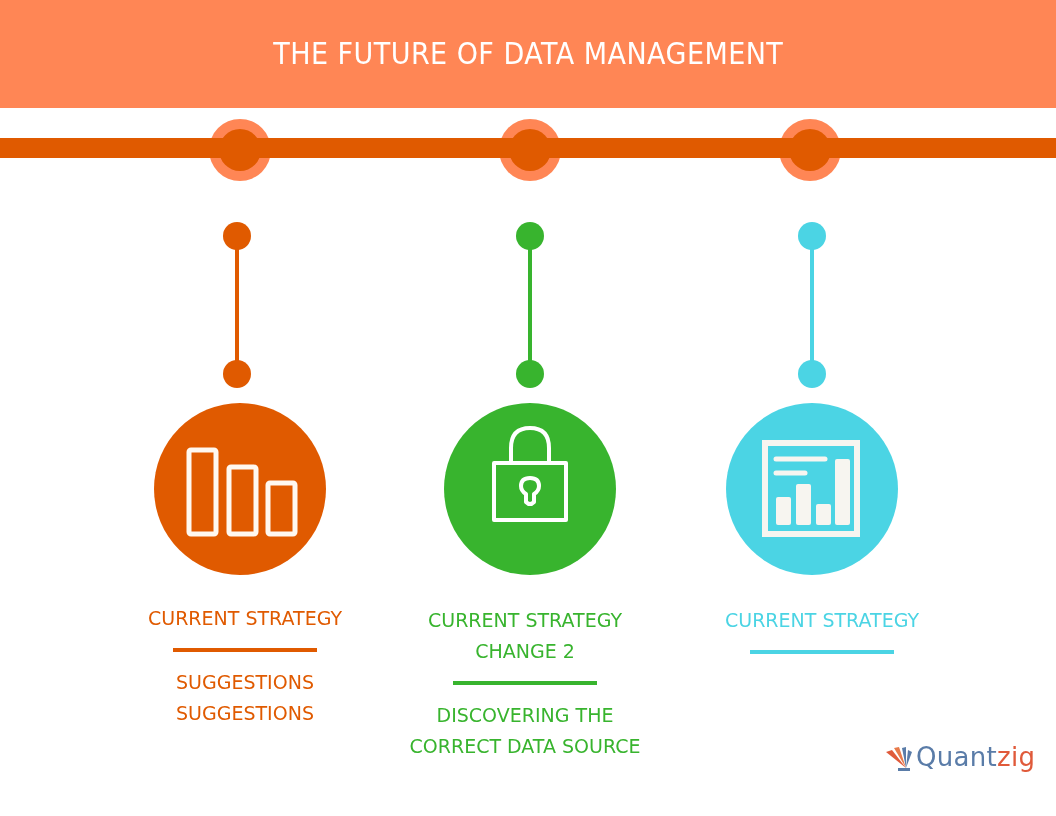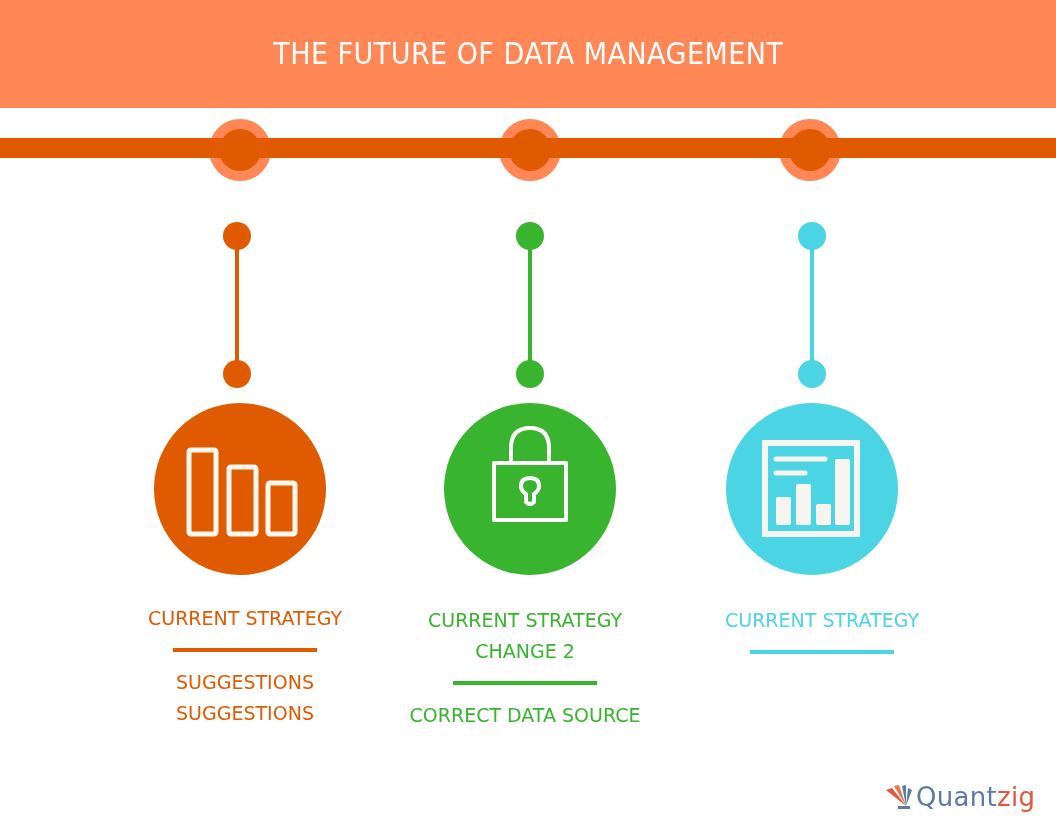--- a/index.html
+++ b/index.html
@@ -12,21 +12,21 @@
   .node-line-cover { position: absolute; height: 20px; background: #e05a00; top: 138px; }
   .connector { position: absolute; width: 30px; height: 166px; }
   .connector .dot { position: absolute; left: 1px; width: 28px; height: 28px; border-radius: 50%; }
   .connector .stem { position: absolute; left: 13px; top: 14px; width: 4px; height: 138px; }
   .big-circle { position: absolute; width: 172px; height: 172px; border-radius: 50%; }
   .big-circle svg { position: absolute; left: 0; top: 0; }
   .label-block { position: absolute; width: 300px; text-align: center; font-family: "DejaVu Sans", sans-serif; font-weight: normal; }
   .heading { font-size: 19px; line-height: 31px; }
   .rule { height: 4px; width: 144px; margin: 14px auto 15px auto; }
   .desc { font-size: 19px; line-height: 31px; }
-  .logo { position: absolute; left: 884px; top: 782px; display: flex; align-items: flex-start; }
+  .logo { position: absolute; left: 884px; top: 742px; display: flex; align-items: flex-end; }
   .logo-text { font-family: "DejaVu Sans", sans-serif; font-size: 26px; letter-spacing: 0.3px; }
   .logo-quant { color: #5a7ca8; }
   .logo-zig { color: #e05a3a; }
 </style>
 </head>
 <body>
 
 <div class="banner">
   <div class="banner-title">THE FUTURE OF DATA MANAGEMENT</div>
 </div>
@@ -103,20 +103,21 @@
   <div class="heading">CURRENT STRATEGY</div>
   <div class="rule" style="background:#e05a00;"></div>
   <div class="desc">SUGGESTIONS</div>
   <div class="desc">SUGGESTIONS</div>
 </div>
 
 <div class="label-block" style="left:375px; top:605px; color:#38b42e;">
   <div class="heading">CURRENT STRATEGY</div>
   <div class="heading">CHANGE 2</div>
   <div class="rule" style="background:#38b42e;"></div>
+  <div class="desc">DISCOVERING THE</div>
   <div class="desc">CORRECT DATA SOURCE</div>
 </div>
 
 <div class="label-block" style="left:672px; top:605px; color:#4bd4e4;">
   <div class="heading">CURRENT STRATEGY</div>
   <div class="rule" style="background:#4bd4e4;"></div>
 </div>
 
 <div class="logo">
   <svg width="32" height="28" viewBox="0 0 32 28">

